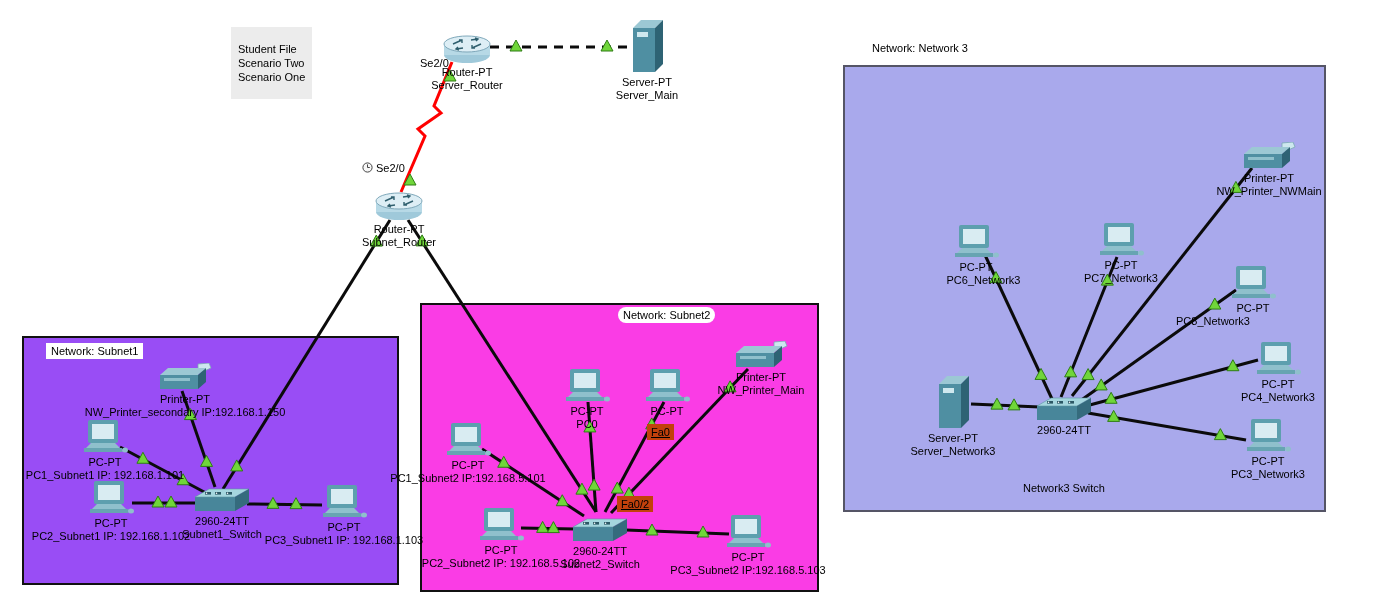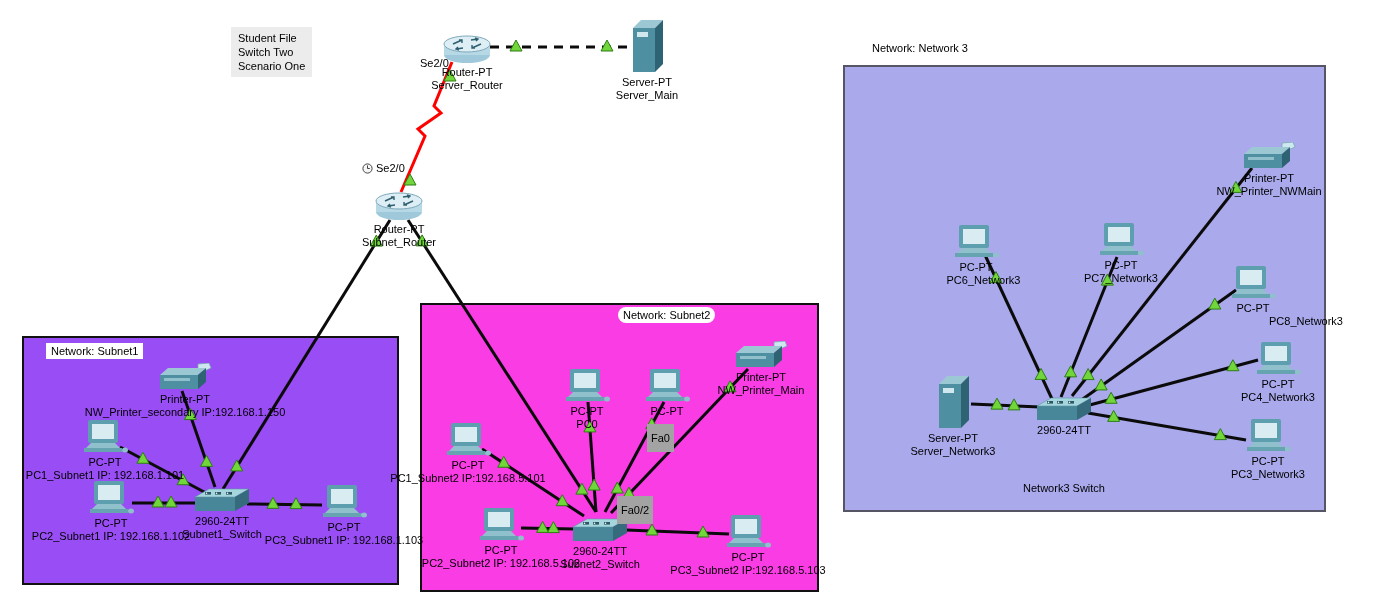--- a/index.html
+++ b/index.html
@@ -6,24 +6,24 @@
   #canvas{position:relative;width:1383px;height:615px;background:#ffffff;overflow:hidden;
           font-family:"Liberation Sans",sans-serif;}
   .region{position:absolute;z-index:1;}
   .region-label{position:absolute;z-index:4;background:#ffffff;color:#000;font-size:11px;
                 padding:2px 5px;white-space:nowrap;}
   #links-layer{position:absolute;left:0;top:0;z-index:2;}
   .device{position:absolute;z-index:3;cursor:pointer;}
   .dev-label{position:absolute;z-index:3;transform:translateX(-50%);font-size:11px;color:#000;
              white-space:nowrap;text-align:center;line-height:13px;}
   .port-label{position:absolute;z-index:4;font-size:11px;color:#000;white-space:nowrap;
-              display:flex;align-items:flex-end;gap:3px;}
-  .port-label.boxed{background:#a3a3a3;padding:8px 4px;}
+              display:flex;align-items:flex-start;gap:3px;}
+  .port-label.boxed{background:#c2410c;padding:2px 4px;text-decoration:underline;}
   .note{position:absolute;z-index:4;font-size:11px;line-height:14px;color:#000;
-        padding:4px 7px;}
+        padding:15px 7px;}
 </style>
 </head>
 <body>
 
 <div id="canvas">
     <div class="region" style="left: 22px; top: 336px; width: 377px; height: 249px; background: rgb(153, 77, 245); border: 2px solid rgb(17, 17, 17); box-sizing: border-box;"></div>
     <div class="region-label" style="left: 46px; top: 343px; background: rgb(255, 255, 255);">Network: Subnet1</div>
     <div class="region" style="left: 420px; top: 303px; width: 399px; height: 289px; background: rgb(250, 60, 229); border: 2px solid rgb(17, 17, 17); box-sizing: border-box;"></div>
     <div class="region-label" style="left: 618px; top: 307px; background: rgb(255, 255, 255); border-radius: 8px;">Network: Subnet2</div>
     <div class="region" style="left: 843px; top: 65px; width: 483px; height: 447px; background: rgb(169, 169, 236); border: 2px solid rgb(85, 85, 102); box-sizing: border-box;"></div>
@@ -260,21 +260,21 @@
     <div class="dev-label" style="left: 1121px; top: 259px;">PC-PT</div>
     <div class="dev-label" style="left: 1121px; top: 272px;">PC7_Network3</div>
     <div class="device" style="left: 1230px; top: 266px; width: 46px; height: 34px;"><span><svg width="46" height="34" viewBox="0 0 46 34">
           <rect x="6" y="0" width="30" height="23" rx="2" fill="#5d9fae"></rect>
        <rect x="10" y="4" width="22" height="15" fill="#d9ecf2"></rect>
        <polygon points="9,23 33,23 38,28 4,28" fill="#8fc0cc"></polygon>
        <rect x="2" y="28" width="38" height="4" fill="#67a4b2"></rect>
        <ellipse cx="43" cy="30" rx="3" ry="2.5" fill="#8fc0cc"></ellipse>
         </svg></span></div>
     <div class="dev-label" style="left: 1253px; top: 302px;">PC-PT</div>
-    <div class="dev-label" style="left: 1306px; top: 315px;">PC8_Network3</div>
+    <div class="dev-label" style="left: 1213px; top: 315px;">PC8_Network3</div>
     <div class="device" style="left: 1255px; top: 342px; width: 46px; height: 34px;"><span><svg width="46" height="34" viewBox="0 0 46 34">
           <rect x="6" y="0" width="30" height="23" rx="2" fill="#5d9fae"></rect>
        <rect x="10" y="4" width="22" height="15" fill="#d9ecf2"></rect>
        <polygon points="9,23 33,23 38,28 4,28" fill="#8fc0cc"></polygon>
        <rect x="2" y="28" width="38" height="4" fill="#67a4b2"></rect>
        <ellipse cx="43" cy="30" rx="3" ry="2.5" fill="#8fc0cc"></ellipse>
         </svg></span></div>
     <div class="dev-label" style="left: 1278px; top: 378px;">PC-PT</div>
     <div class="dev-label" style="left: 1278px; top: 391px;">PC4_Network3</div>
     <div class="device" style="left: 1245px; top: 419px; width: 46px; height: 34px;"><span><svg width="46" height="34" viewBox="0 0 46 34">
@@ -320,16 +320,16 @@
       <span>Se2/0</span>
     </div>
     <div class="port-label boxed" style="left: 647px; top: 424px;">
       <span>Fa0</span>
     </div>
     <div class="port-label boxed" style="left: 617px; top: 496px;">
       <span>Fa0/2</span>
     </div>
     <div class="note" style="left: 231px; top: 27px; background: rgb(236, 236, 236);">
       <div>Student File</div>
-      <div>Switch Two</div>
+      <div>Scenario Two</div>
       <div>Scenario One</div>
     </div>
   </div>
 
 </body></html>

